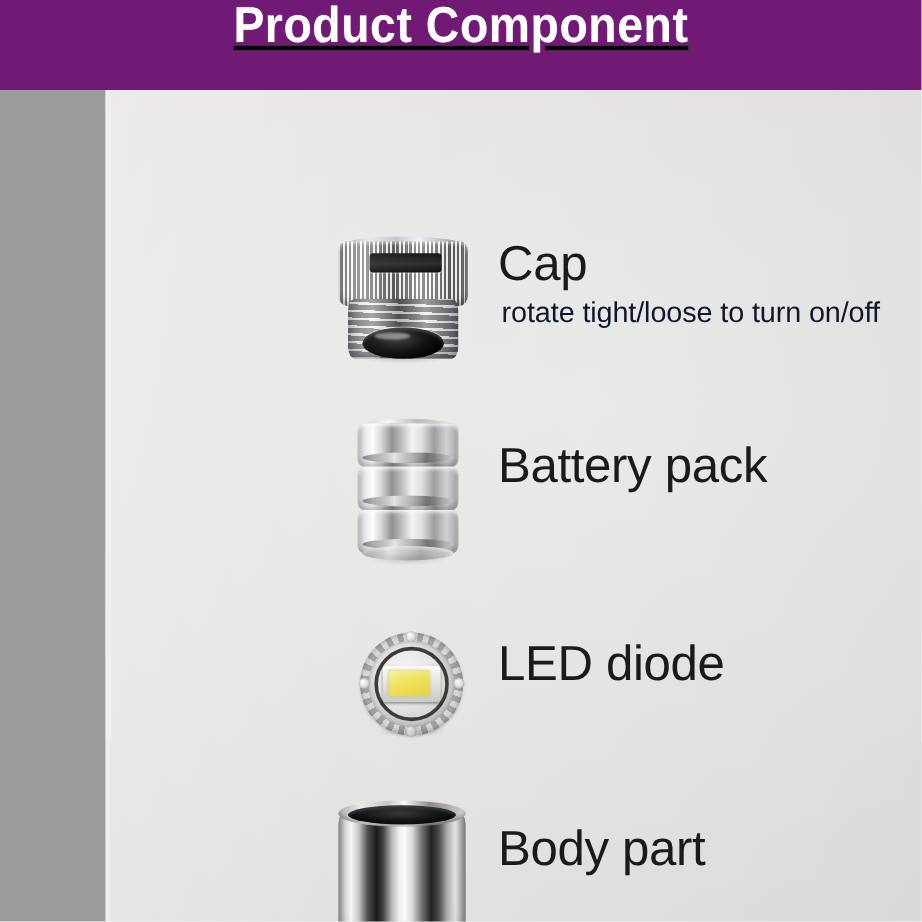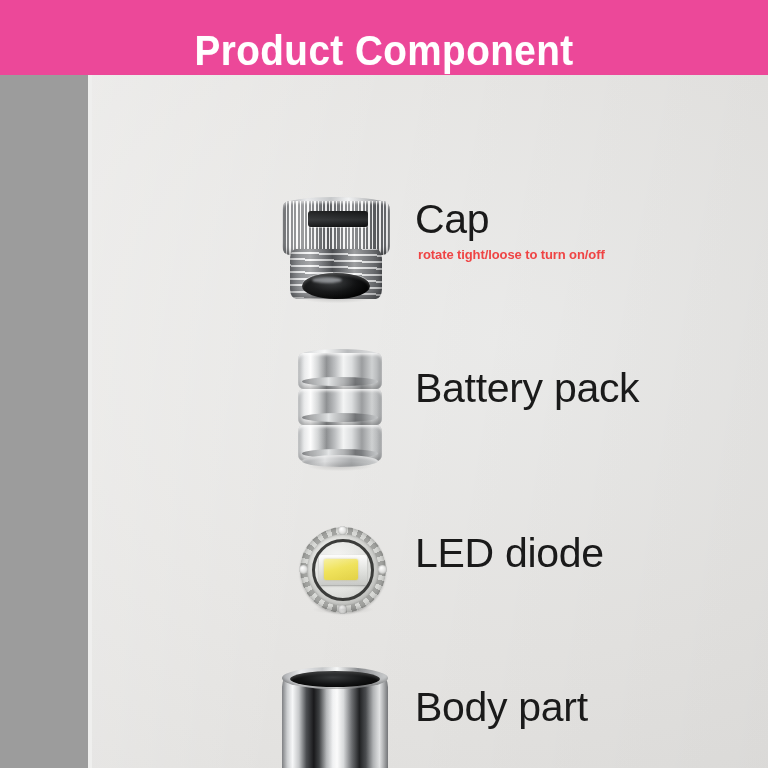--- a/index.html
+++ b/index.html
@@ -7,22 +7,22 @@
   body{
     width:768px;height:768px;overflow:hidden;
     background:#e5e4e2;
     font-family:"Liberation Sans","DejaVu Sans",sans-serif;
   }
   .page{position:relative;width:768px;height:768px;overflow:hidden;}
 
   
   .banner{
     position:absolute;left:0;top:0;width:768px;height:75px;
-    background:#ec4899;
-    display:flex;align-items:flex-end;justify-content:center;
+    background:#701a75;
+    display:flex;align-items:flex-start;justify-content:center;text-decoration:underline;
   }
   .banner-title{
     color:#ffffff;
     font-family:"Liberation Sans Narrow","Liberation Sans",sans-serif;
     font-weight:bold;
     font-size:42px;
     letter-spacing:0.5px;
     transform:scaleX(0.92);
     transform-origin:center center;
     text-shadow:0 0 1px rgba(255,255,255,.35);
@@ -55,22 +55,22 @@
     pointer-events:none;
   }
 
   
   .label{position:absolute;left:415px;}
   .label .title{
     color:#1a1a1a;font-size:41px;font-weight:normal;line-height:1.02;
     white-space:nowrap;letter-spacing:-0.3px;
   }
   .label .sub{
-    color:#ef4444;font-size:13px;line-height:1.2;white-space:nowrap;
-    margin-top:6px;margin-left:3px;letter-spacing:-0.1px;font-weight:bold;
+    color:#0f172a;font-size:24px;line-height:1.2;white-space:nowrap;
+    margin-top:6px;margin-left:3px;letter-spacing:-0.1px;
   }
   #label-cap{top:124px;}
   #label-battery{top:293px;}
   #label-led{top:458px;}
   #label-body{top:612px;}
 
   
   .part{position:absolute;}
 
   

